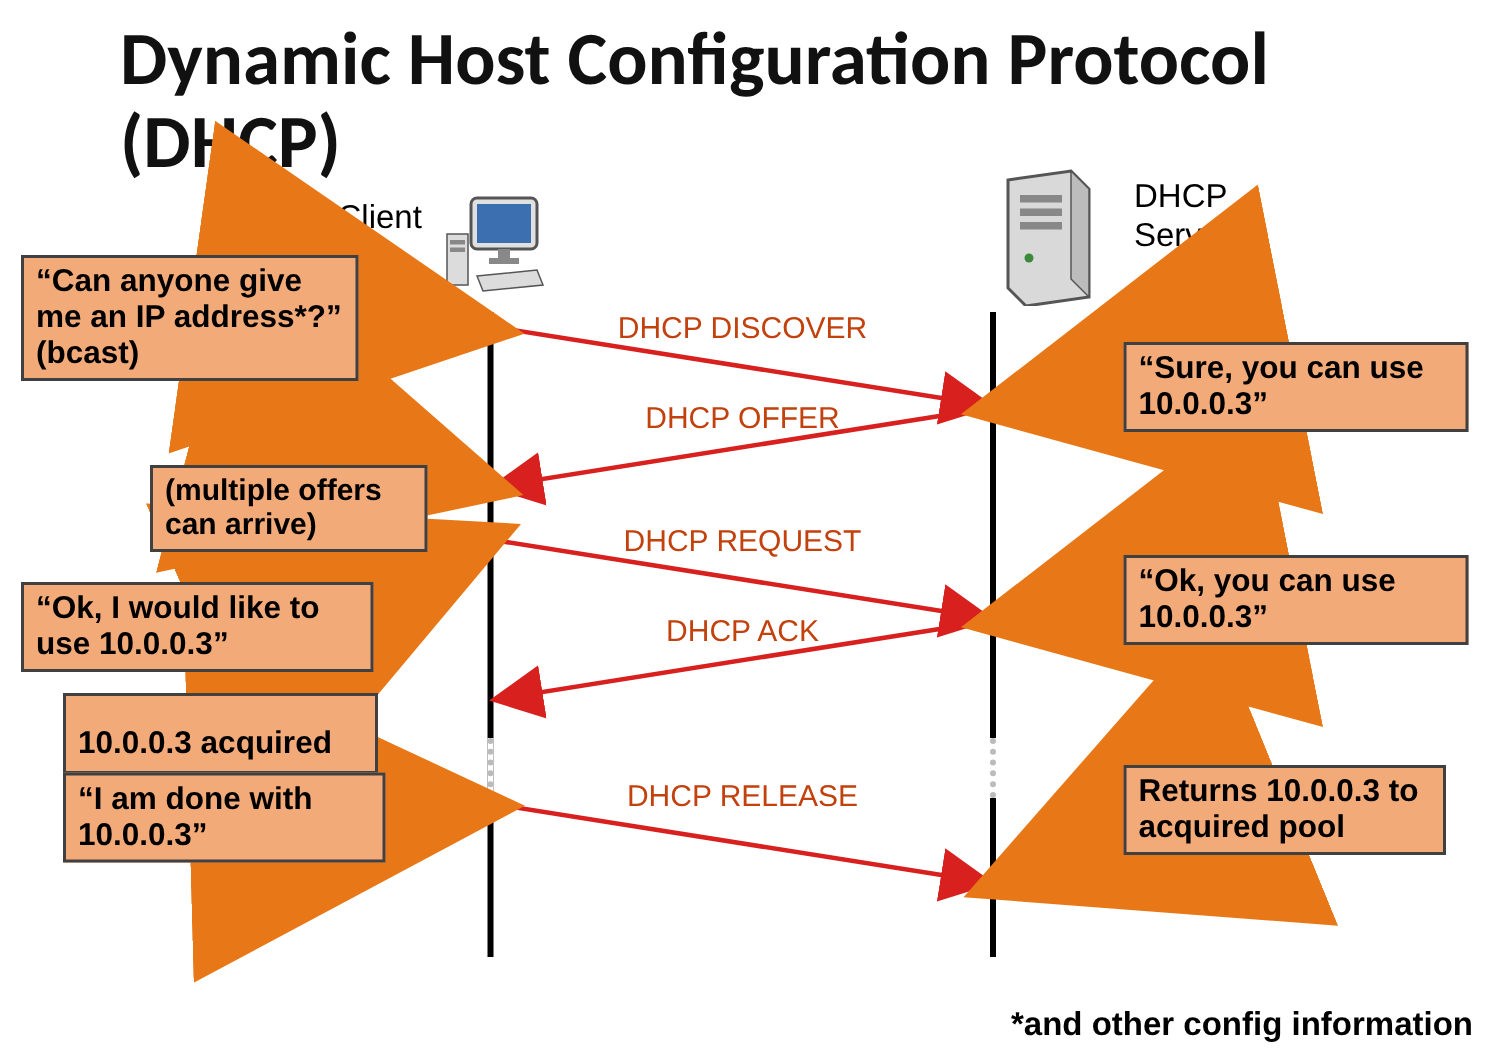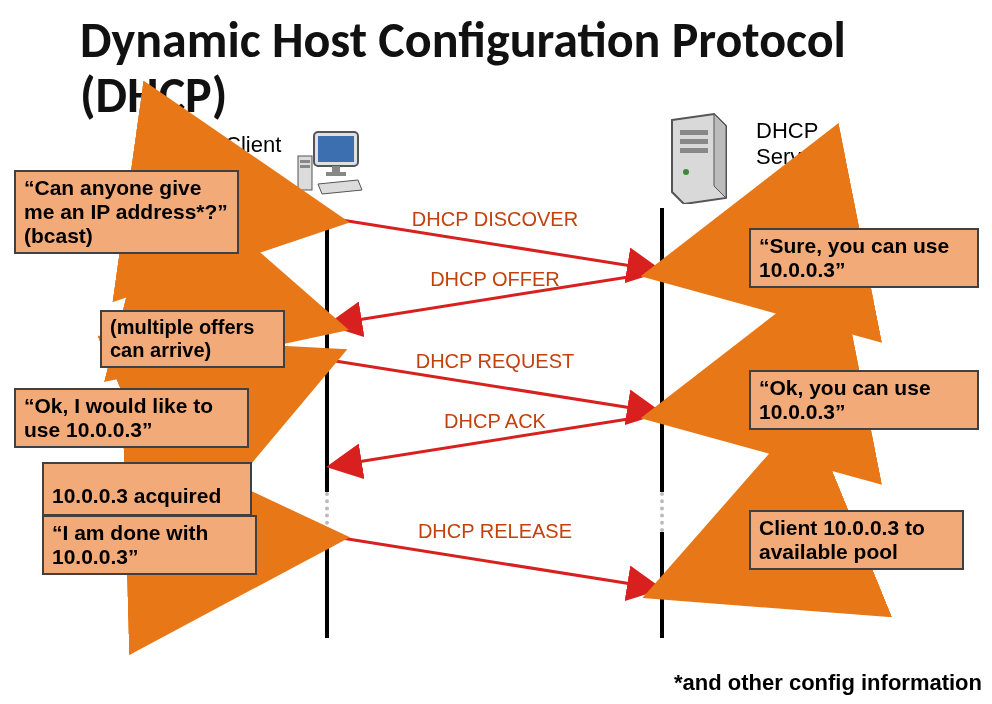--- a/index.html
+++ b/index.html
@@ -206,16 +206,16 @@
   <div class="msg-label" style="top:410px">DHCP ACK</div>
   <div class="msg-label" style="top:520px">DHCP RELEASE</div>
 
   <div class="callout c-discover">“Can anyone give me an IP address*?” (bcast)</div>
   <div class="callout c-multi small">(multiple offers can arrive)</div>
   <div class="callout c-offer">“Sure, you can use 10.0.0.3”</div>
   <div class="callout c-request">“Ok, I would like to use 10.0.0.3”</div>
   <div class="callout c-ack">“Ok, you can use 10.0.0.3”</div>
   <div class="callout c-acquired">10.0.0.3 acquired</div>
   <div class="callout c-done">“I am done with 10.0.0.3”</div>
-  <div class="callout c-return">Client 10.0.0.3 to available pool</div>
+  <div class="callout c-return">Returns 10.0.0.3 to acquired pool</div>
 
   <div class="footnote">*and other config information</div>
 </div>
 
 </body></html>

